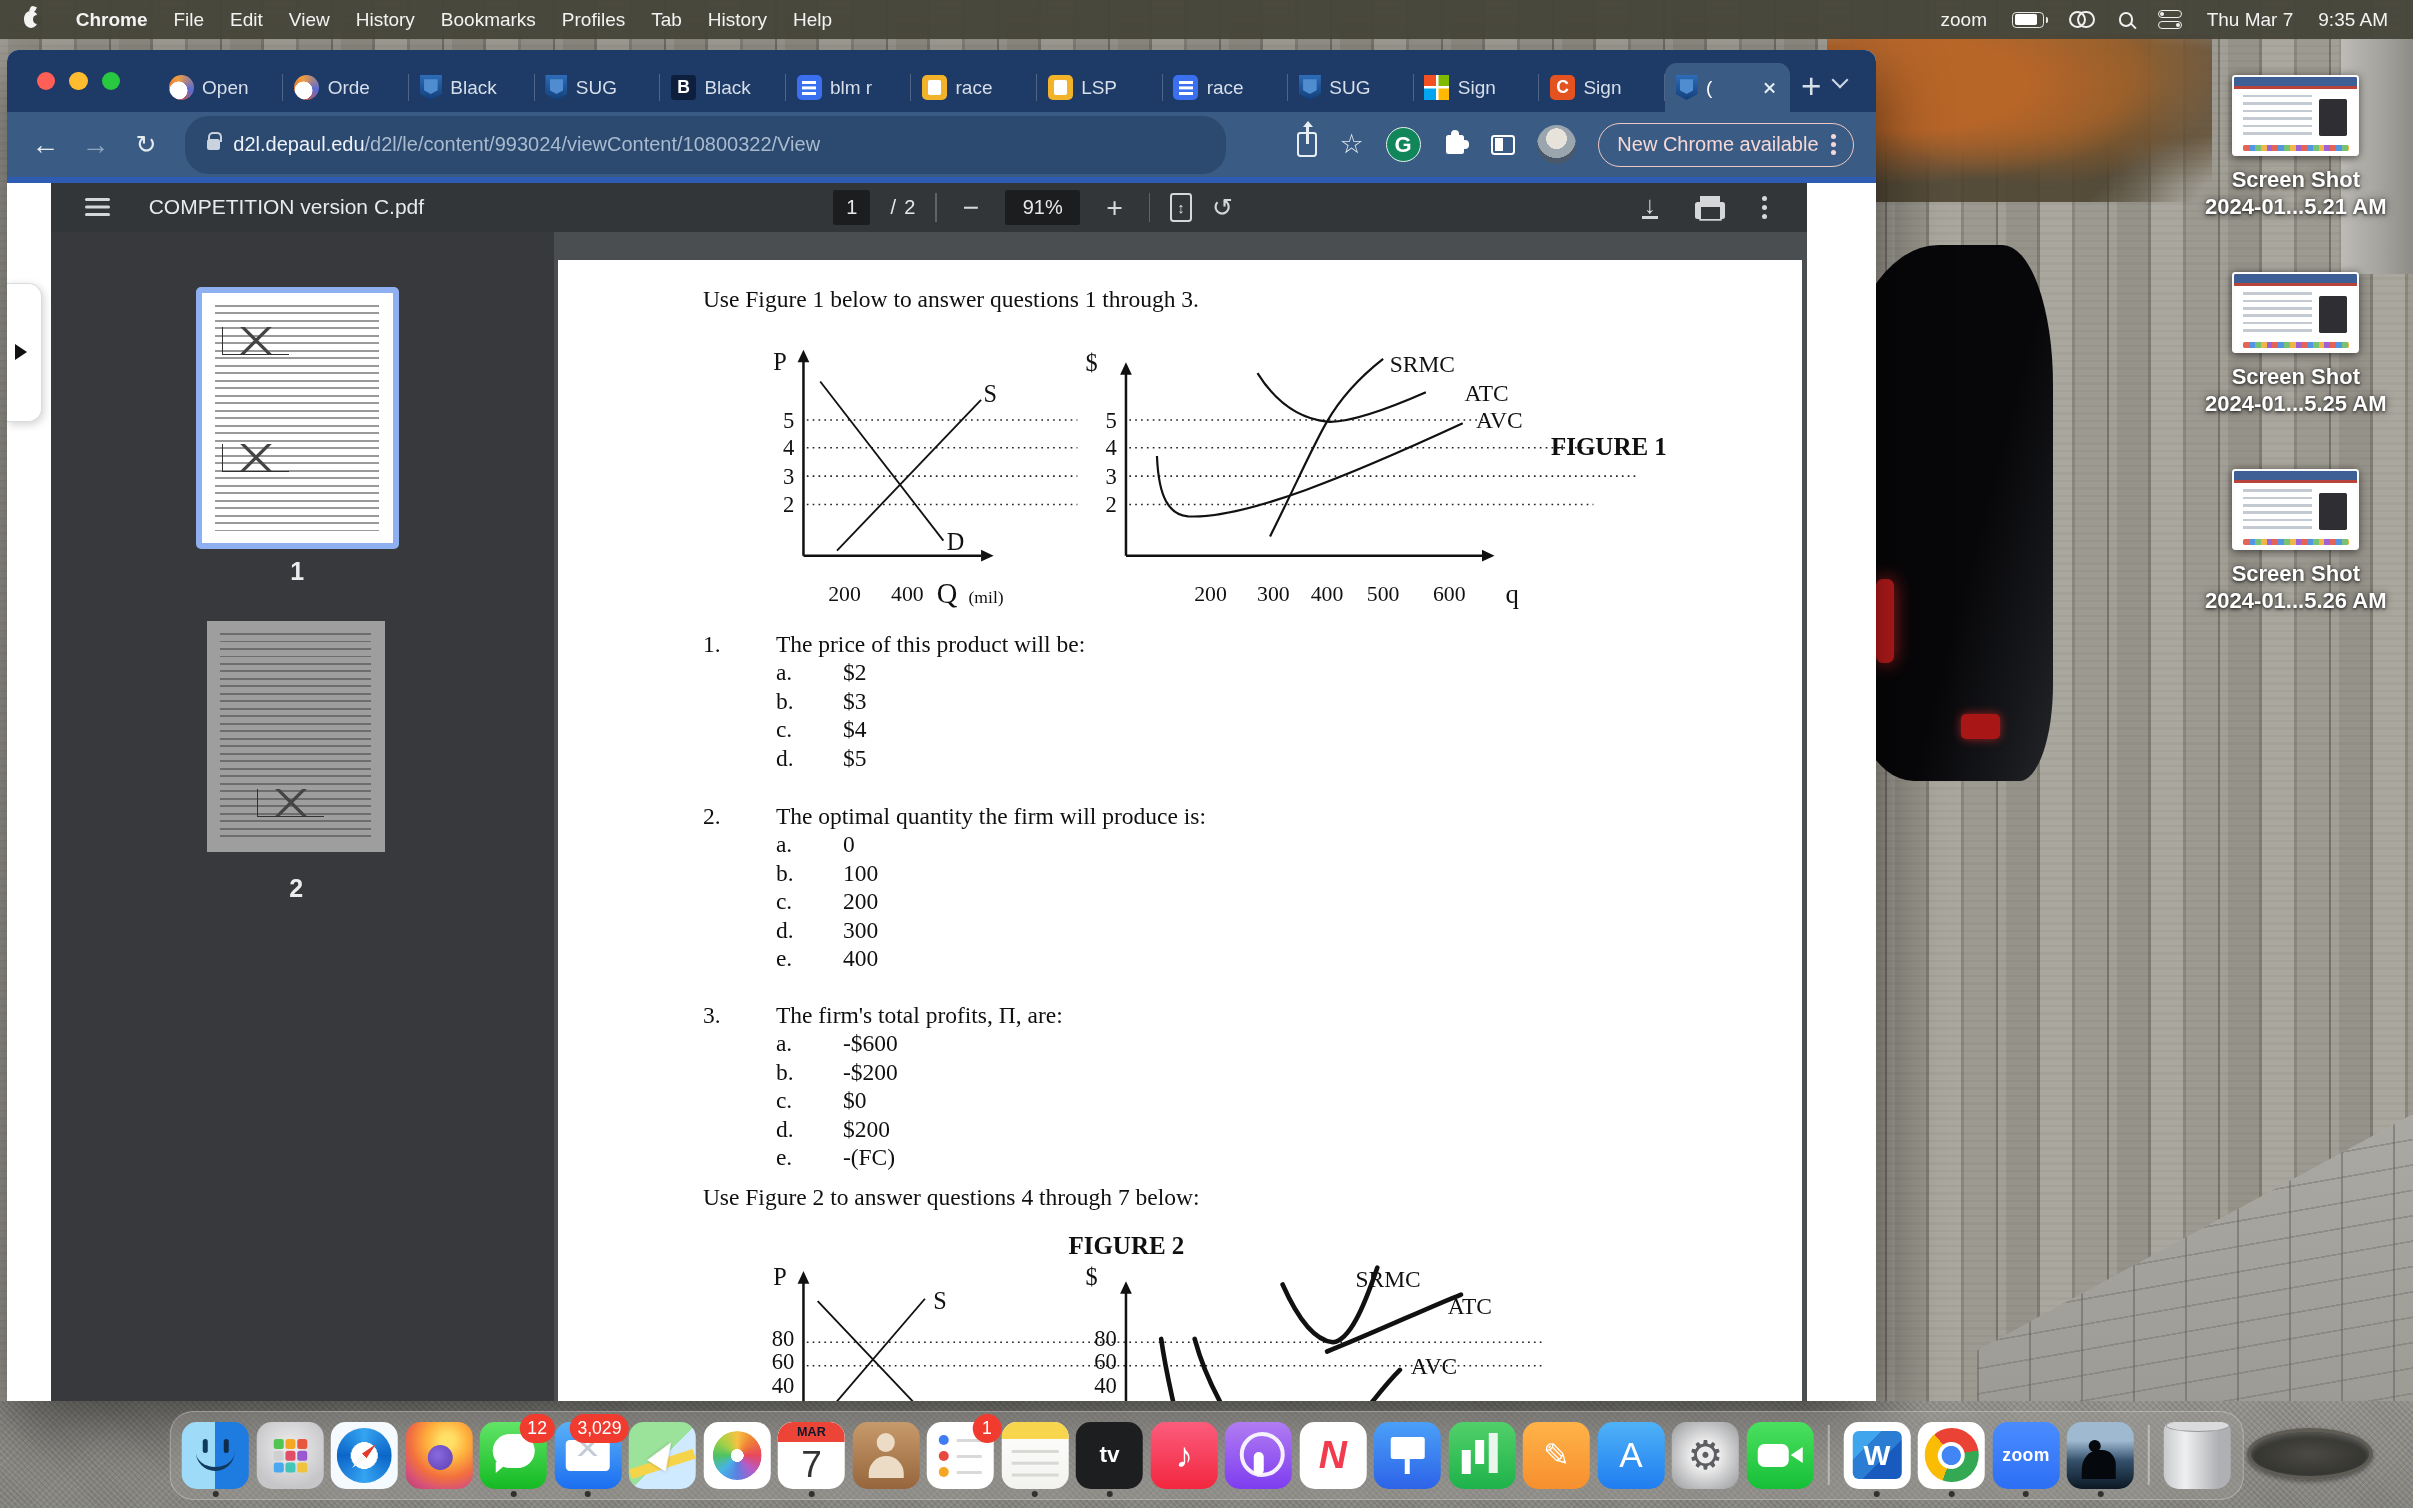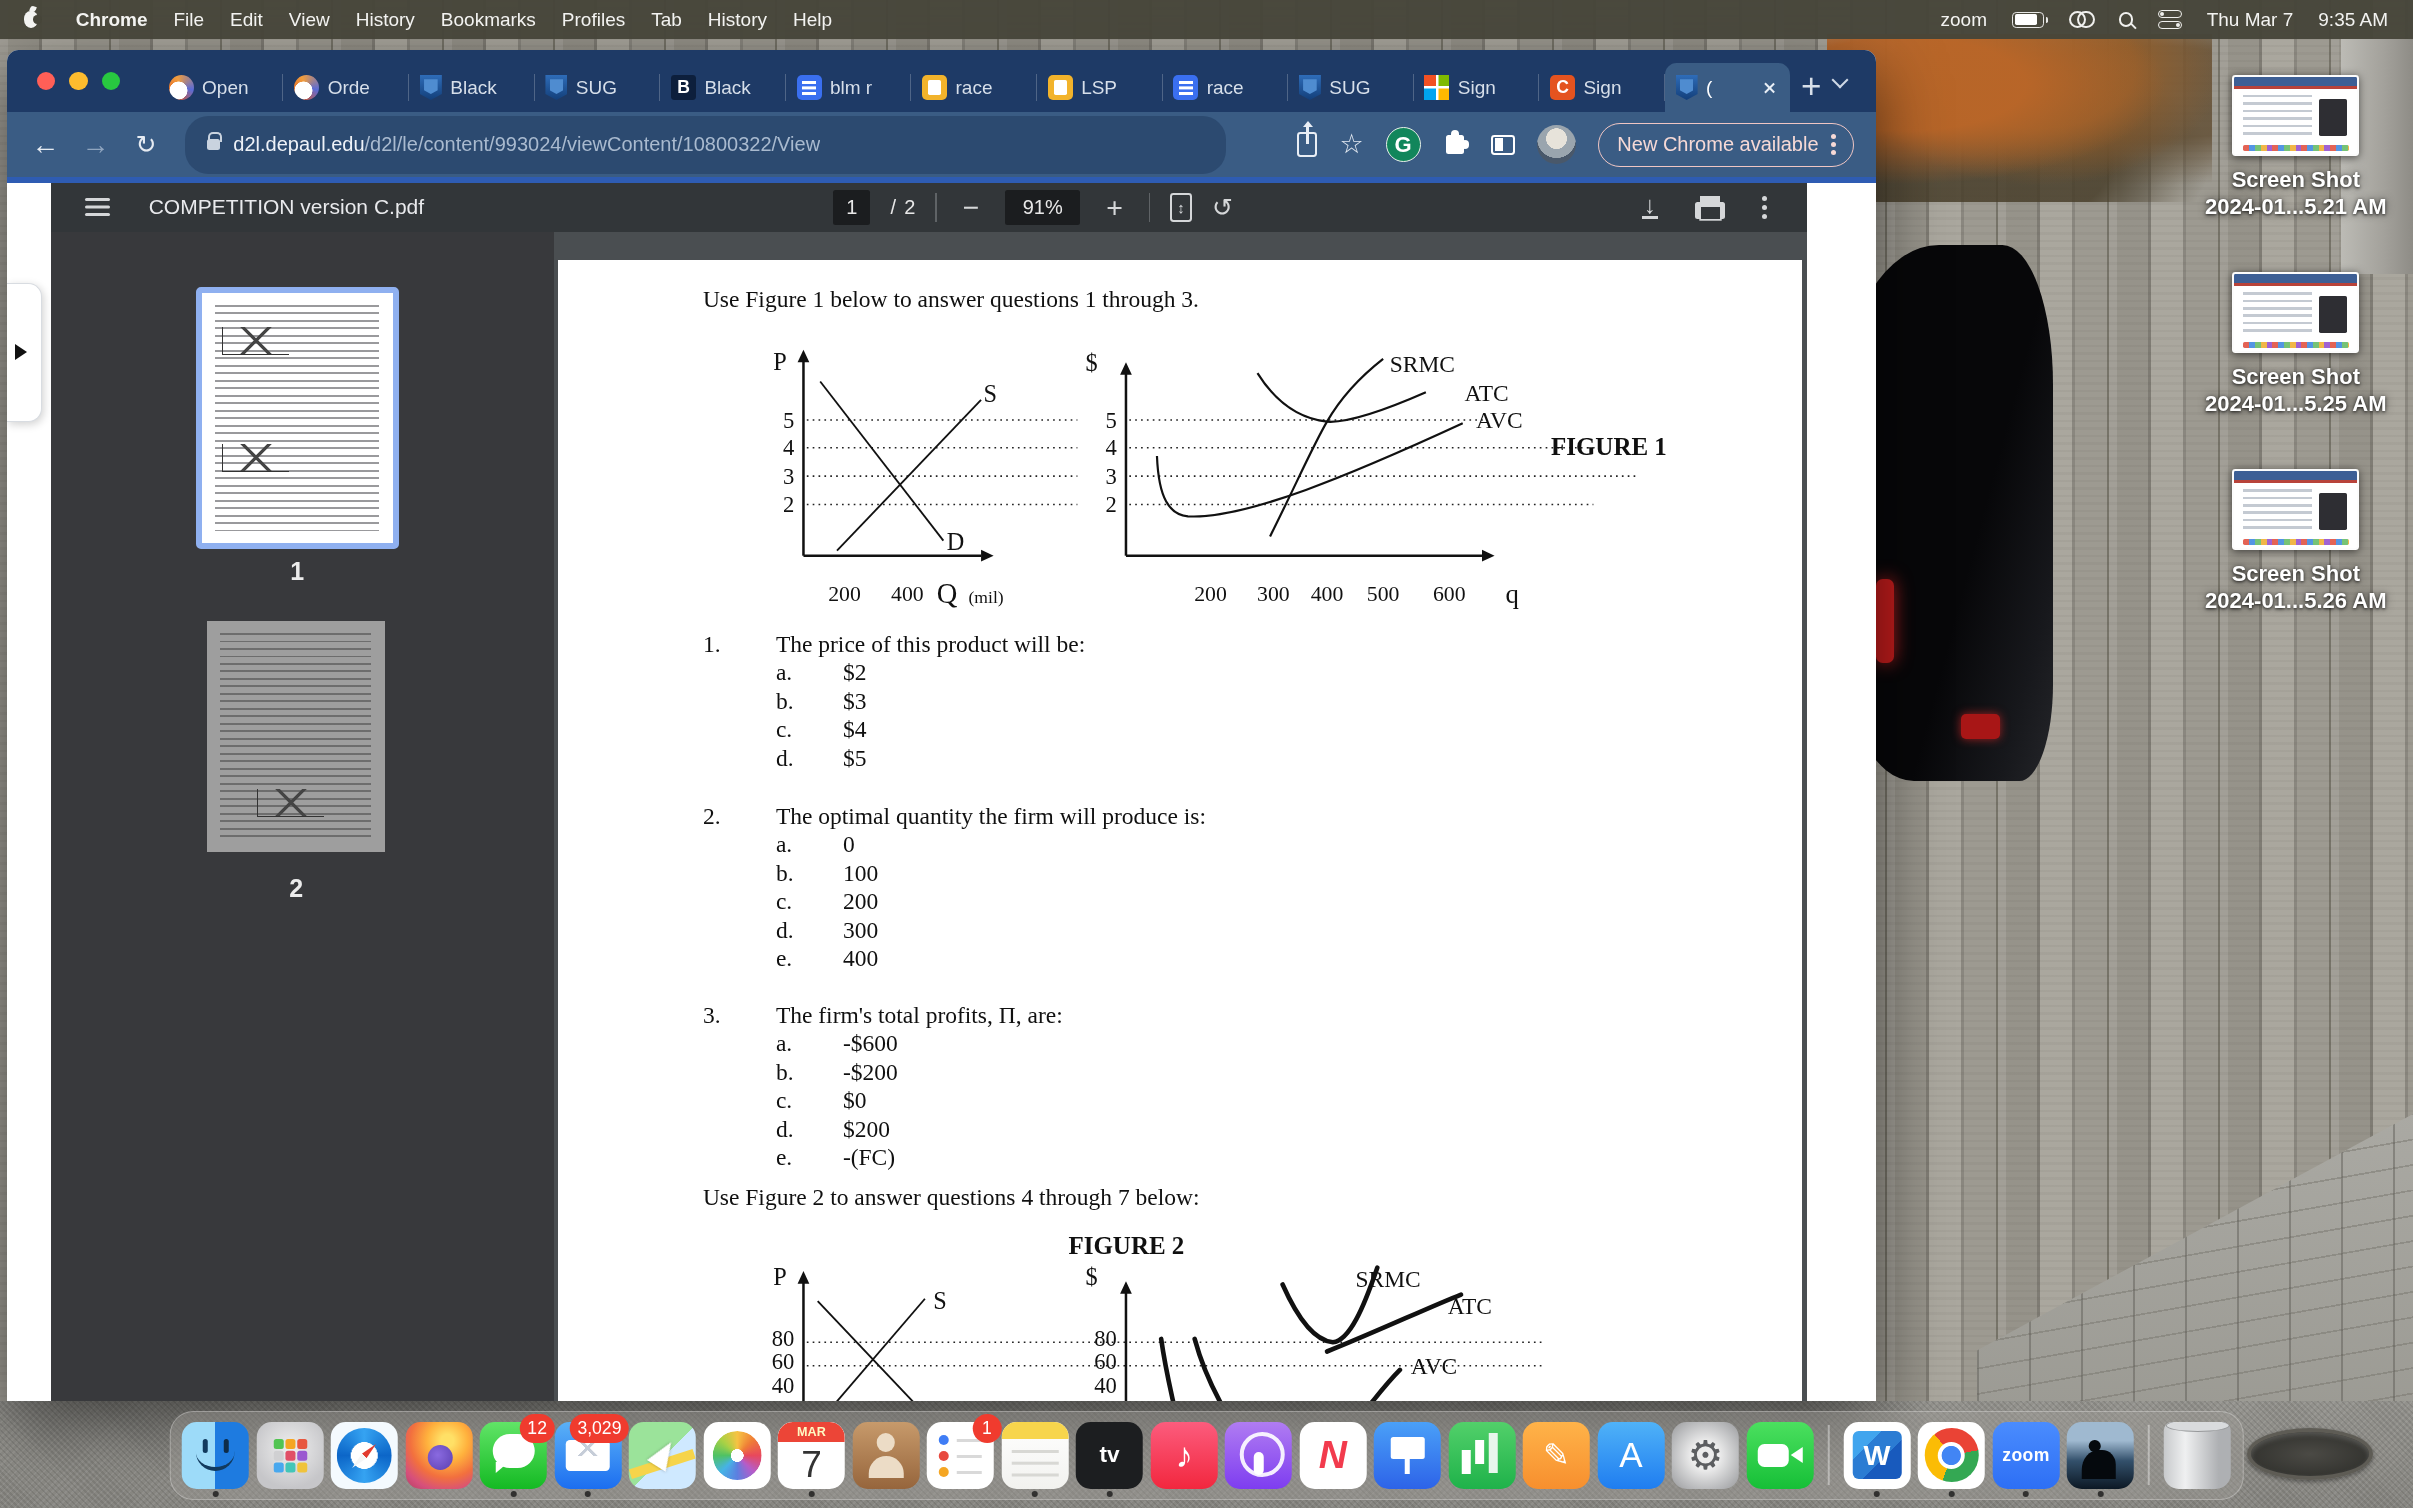--- a/index.html
+++ b/index.html
@@ -301,21 +301,21 @@
   [data-app="maps"] .di::before{content:"";position:absolute;left:0;top:37px;width:67px;height:10px;background:#f6d44a;transform:rotate(-18deg);}
   [data-app="maps"] .di::after{content:"";position:absolute;left:23.5px;top:18.4px;width:0;height:0;
     border-left:11px solid rgba(0,0,0,0);border-right:11px solid rgba(0,0,0,0);border-bottom:28.5px solid #fff;
     transform:rotate(32deg);filter:drop-shadow(0 0.8px 1.7px rgba(0,0,0,.3));}
   [data-app="photos"] .di{background:#fff;}
   [data-app="photos"] .di::before{content:"";position:absolute;left:9.2px;top:9.2px;width:49px;height:49px;border-radius:50%;
     background:conic-gradient(#f6c343,#ef7d36,#e8485c,#b55cc9,#5c7fe0,#46b3e6,#4fc264,#a9d145,#f6c343);
     -webkit-mask:radial-gradient(circle,rgba(0,0,0,0) 0 18%,#000 19%);mask:radial-gradient(circle,rgba(0,0,0,0) 0 18%,#000 19%);}
   [data-app="calendar"] .di{background:#fff;}
   [data-app="calendar"] .cal-m{display:flex;position:absolute;top:0;left:0;right:0;height:20px;background:#ec4537;
-    color:#fef9c3;font-size:12.6px;font-weight:700;align-items:center;justify-content:center;border-radius:15px 15px 0 0;z-index:2;}
+    color:#0f172a;font-size:12.6px;font-weight:700;align-items:center;justify-content:center;border-radius:15px 15px 0 0;z-index:2;}
   [data-app="calendar"] .cal-d{display:flex;position:absolute;top:20px;left:0;right:0;bottom:0;align-items:center;
     justify-content:center;font-size:37px;font-weight:300;color:#333;z-index:2;}
   [data-app="contacts"] .di{background:linear-gradient(#c79a6b,#96653c);}
   [data-app="contacts"] .di::before{content:"";position:absolute;left:24px;top:11.7px;width:18.4px;height:18.4px;border-radius:50%;
     background:#ecdcc6;}
   [data-app="contacts"] .di::after{content:"";position:absolute;left:16px;top:34px;width:35px;height:22px;
     border-radius:17.6px 17.6px 0 0;background:#ecdcc6;}
   [data-app="reminders"] .di{background:#fff;}
   [data-app="reminders"] .di::before{content:"";position:absolute;left:11.7px;top:13.4px;width:10px;height:10px;border-radius:50%;
     background:#3f7df5;box-shadow:0 16px 0 #e8493f,0 32px 0 #f5a623;}

